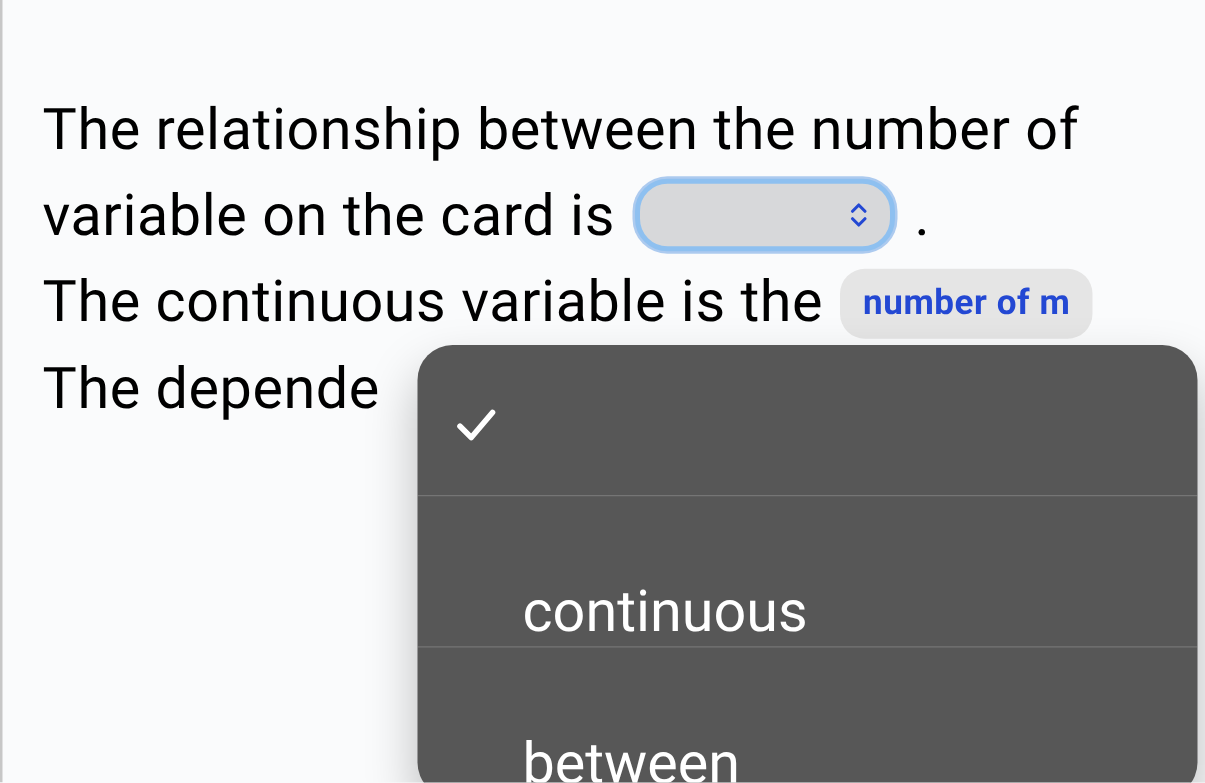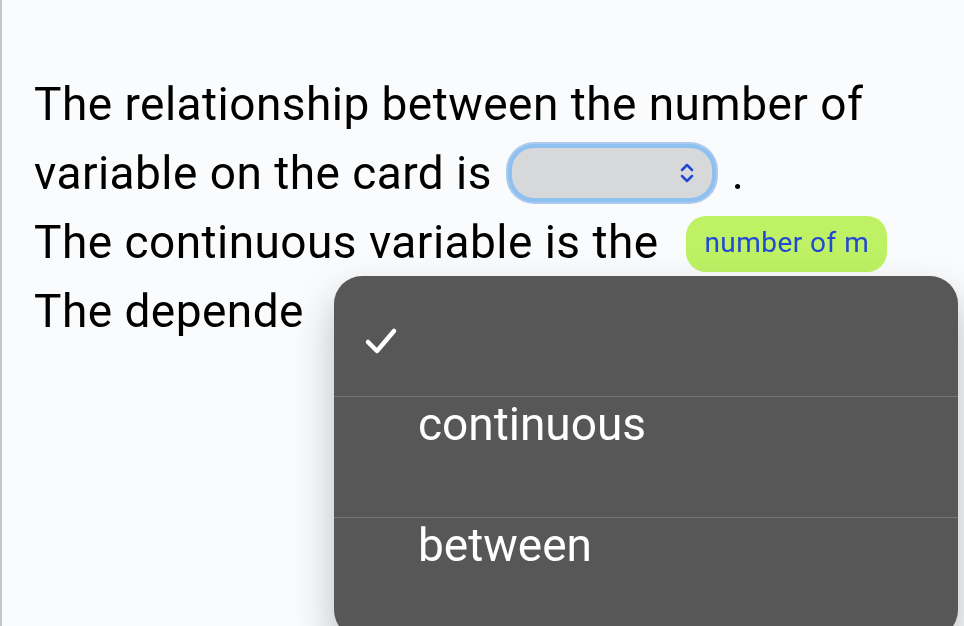--- a/index.html
+++ b/index.html
@@ -13,29 +13,29 @@
     width:200px;height:50px;border-radius:26px;
     background:#d7d8da;border:4px solid #8ec0f0;
     box-shadow:0 0 0 2px rgba(120,170,230,.6);
     position:relative;top:-4px;margin:0 4px;}
   .dropdown-closed .chev{
     position:absolute;right:16px;top:50%;transform:translateY(-50%);
     width:18px;height:22px;}
   .dropdown-closed .chev svg{display:block;}
   .pill{
     display:inline-block;vertical-align:middle;
-    background:#bef264;border-radius:20px;
-    font-size:28px;color:#2348d3;padding:6px 18px 8px;margin-left:16px;
-    position:relative;top:-2px;}
+    background:#e5e5e5;border-radius:20px;
+    font-size:28px;color:#2348d3;padding:6px 18px 8px;margin-left:2px;
+    position:relative;top:-2px;font-weight:bold;}
   .menu{
     position:absolute;left:332px;top:276px;width:624px;
     background:#575757;border-radius:28px;overflow:hidden;
     box-shadow:0 20px 40px rgba(0,0,0,.25);}
   .menu-item{
-    height:120px;display:flex;align-items:flex-start;
+    height:120px;display:flex;align-items:flex-end;
     border-top:1px solid rgba(255,255,255,.18);
     font-size:46px;color:#fff;padding-left:84px;position:relative;}
   .menu-item:first-child{border-top:none;}
   .menu-item .check{
     position:absolute;left:28px;top:50%;transform:translateY(-50%);
     width:38px;height:38px;}
   .redblob{position:absolute;right:0;top:432px;width:24px;height:112px;
     background:#d94b2f;border-top-left-radius:56px;border-bottom-left-radius:56px;}
   .frag-pill2{position:absolute;right:0;top:306px;
     background:#d7d8da;border-top-left-radius:20px;border-bottom-left-radius:20px;

